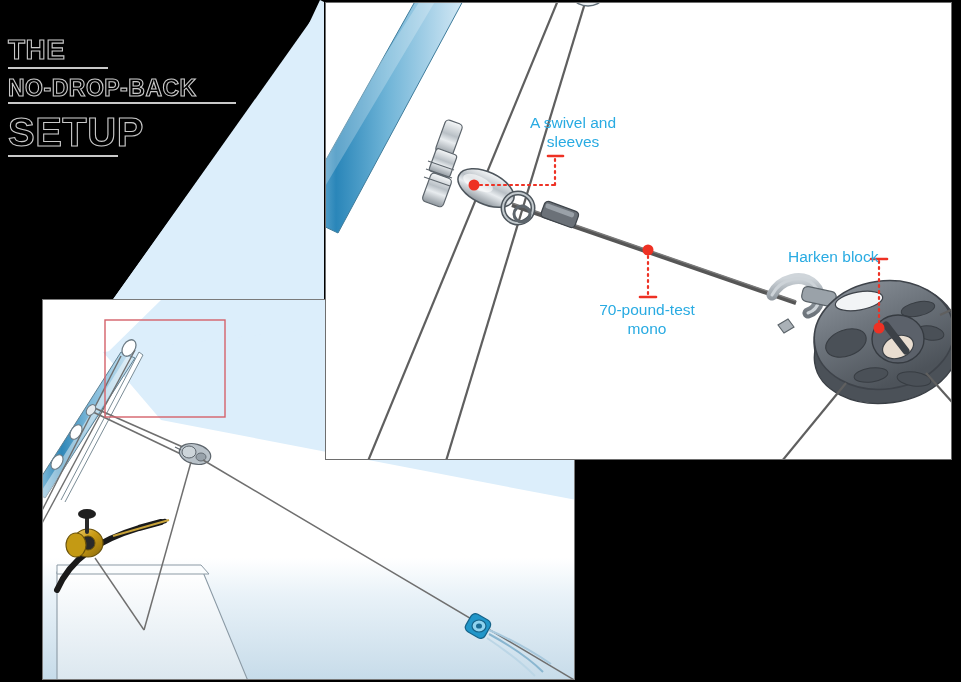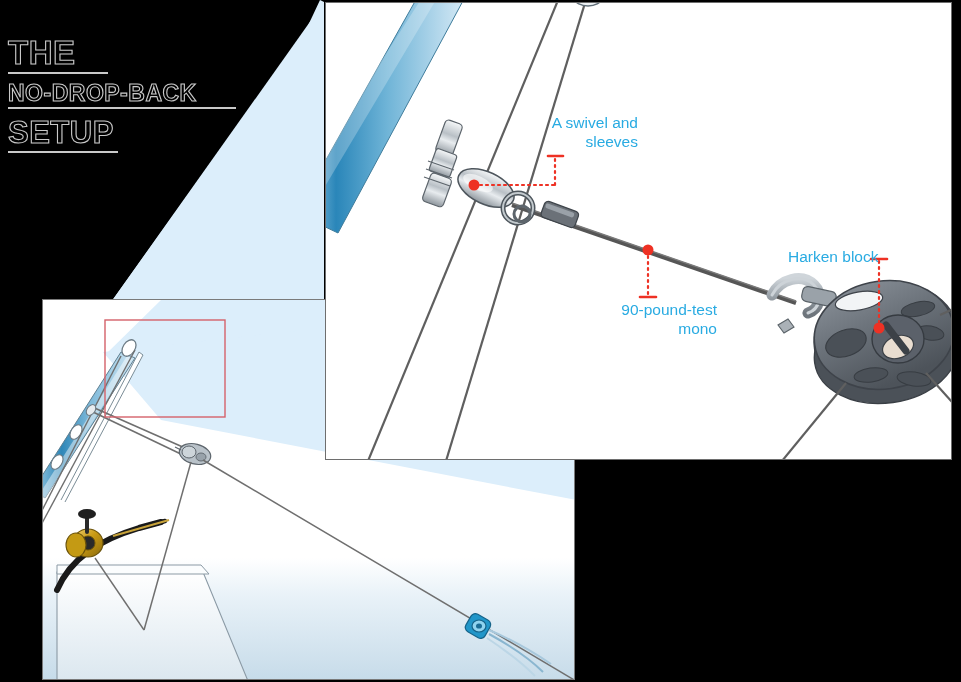--- a/index.html
+++ b/index.html
@@ -24,25 +24,25 @@
     color:#000;
     -webkit-text-stroke:1.1px #c9c9c9;
     text-stroke:1.1px #c9c9c9;
     text-transform:uppercase;
     line-height:1.02;
     white-space:nowrap;
   }
   .title-underline{
     height:2px;background:#c9c9c9;margin-top:2px;margin-bottom:8px;
   }
-  #t1{font-size:33px;}
+  #t1{font-size:28px;}
   #u1{width:100px;}
   #t2{font-size:23px;}
   #u2{width:228px;}
-  #t3{font-size:31px;}
+  #t3{font-size:40px;}
   #u3{width:110px;}
 
   
   #detail-panel{
     position:absolute;left:325px;top:2px;width:627px;height:458px;
     background:#ffffff;
     border:1.5px solid #6e6e6e;
     box-sizing:border-box;
     overflow:hidden;
     z-index:30;
@@ -60,21 +60,21 @@
     z-index:10;pointer-events:none;
   }
 
   
   .callout{
     position:absolute;
     color:#29abe2;
     font-size:15.5px;
     font-family:"Liberation Sans", sans-serif;
     line-height:1.22;
-    text-align:right;
+    text-align:center;
     white-space:pre-line;
     z-index:36;
   }
   #label-swivel{left:508px;top:114px;width:130px;}
   #label-mono{left:577px;top:301px;width:140px;}
   #label-harken{left:788px;top:248px;width:130px;text-align:left;}
 
   svg{display:block;}
   .nolabel{user-select:none;}
 </style>
@@ -294,17 +294,17 @@
       <g>
         <line x1="545" y1="256" x2="561" y2="256" stroke="#ee3124" stroke-width="2.6" stroke-linecap="round"></line>
         <line x1="553" y1="258" x2="553" y2="319" stroke="#ee3124" stroke-width="2.2" stroke-dasharray="2,4" stroke-linecap="round"></line>
         <circle cx="553" cy="325" r="5.5" fill="#ee3124"></circle>
       </g>
     </svg>
   </div>
 
   <div class="callout" id="label-swivel">A swivel and
 sleeves</div>
-  <div class="callout" id="label-mono">90-pound-test
+  <div class="callout" id="label-mono">70-pound-test
 mono</div>
   <div class="callout" id="label-harken">Harken block</div>
 
 </div>
 
 </body></html>

